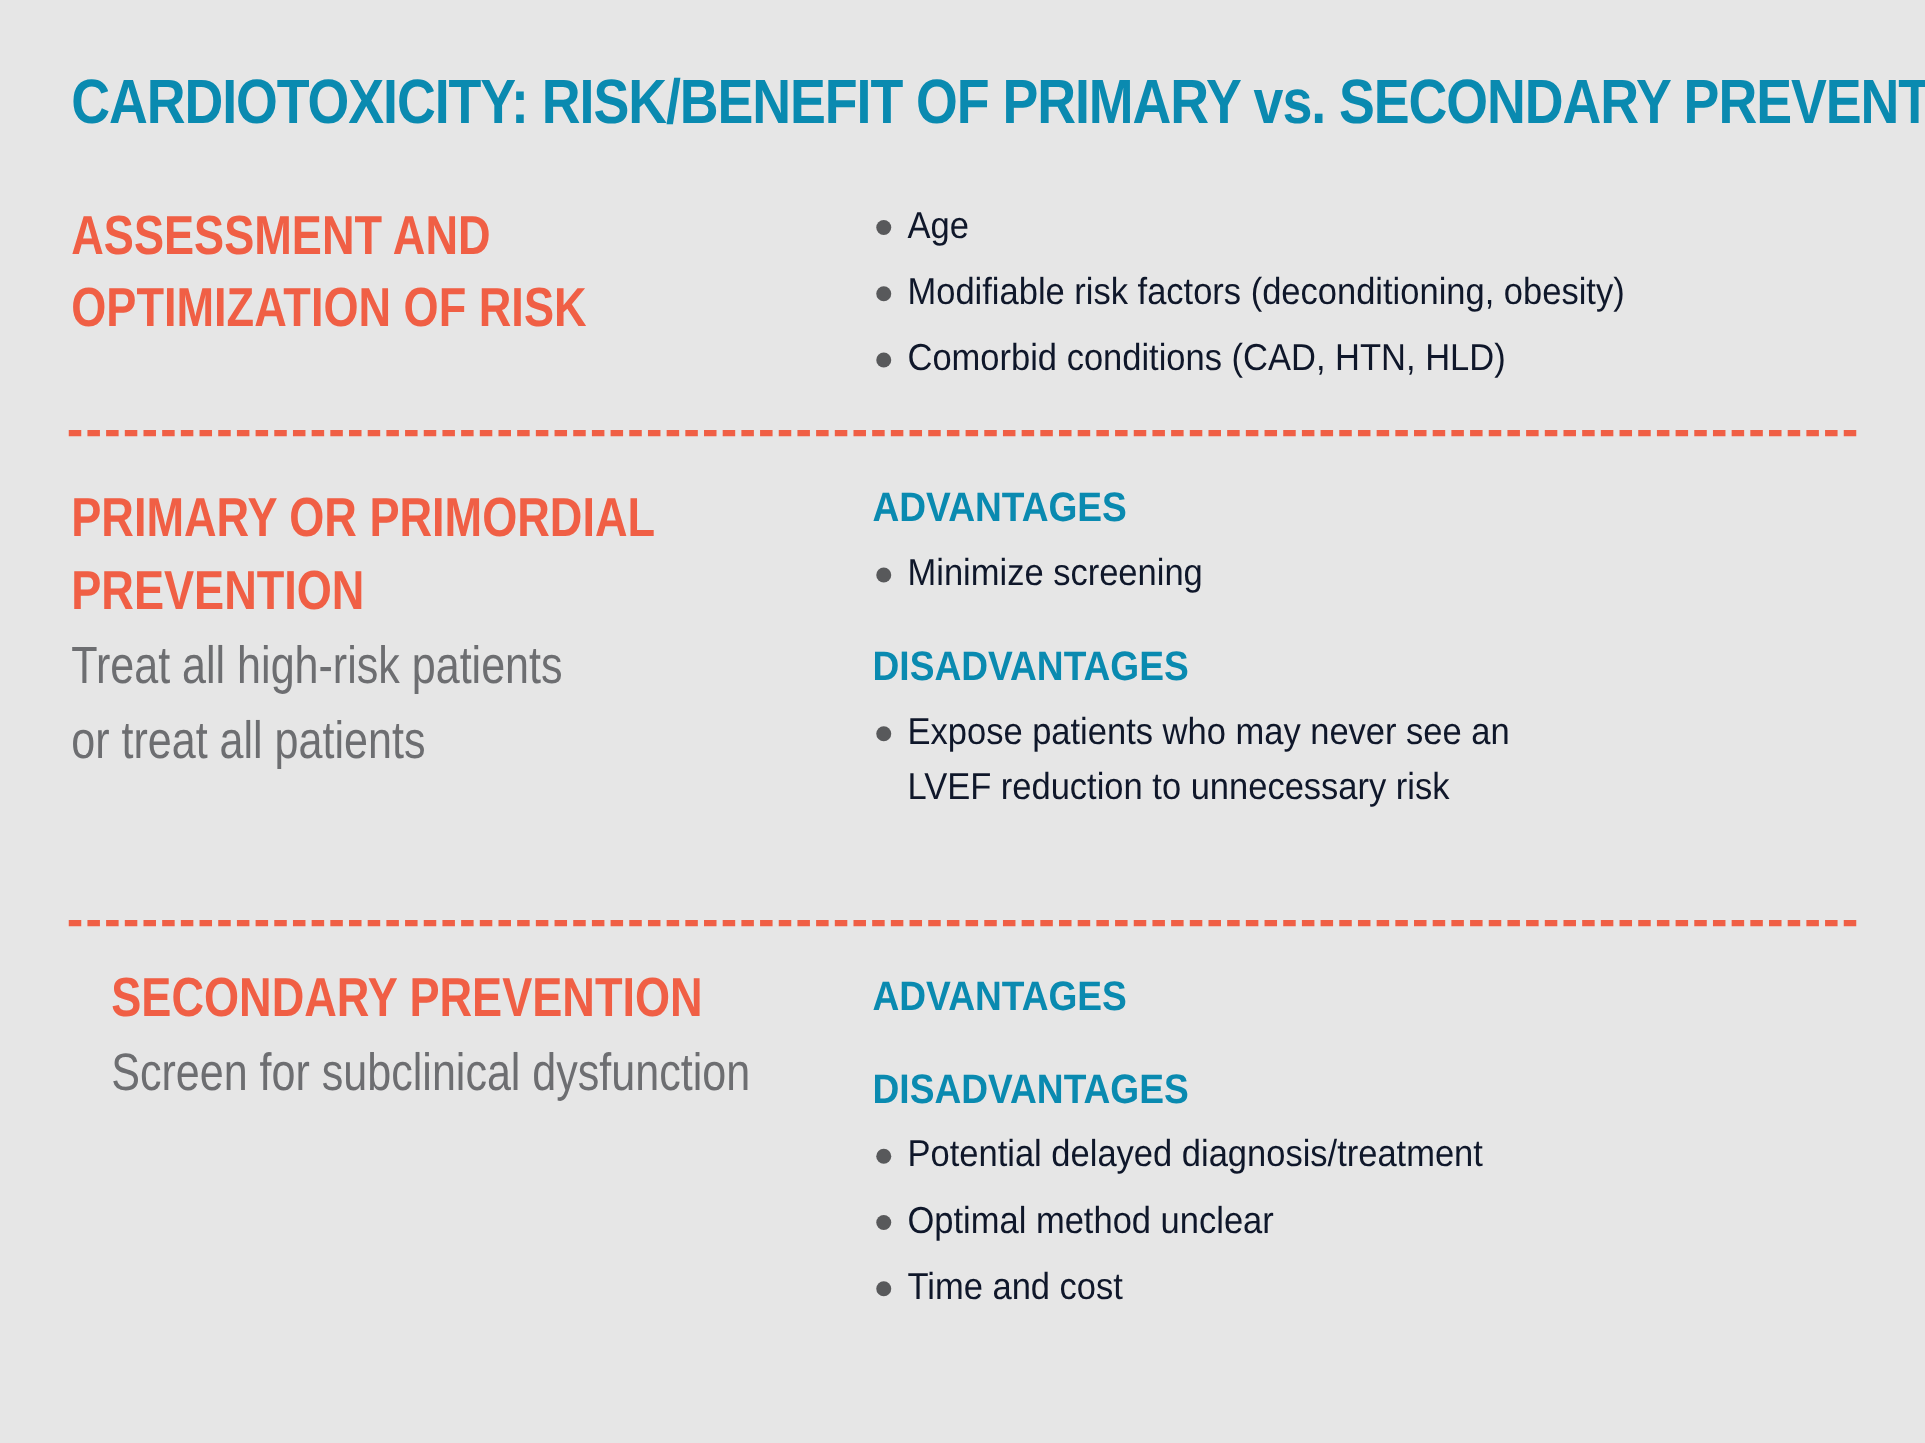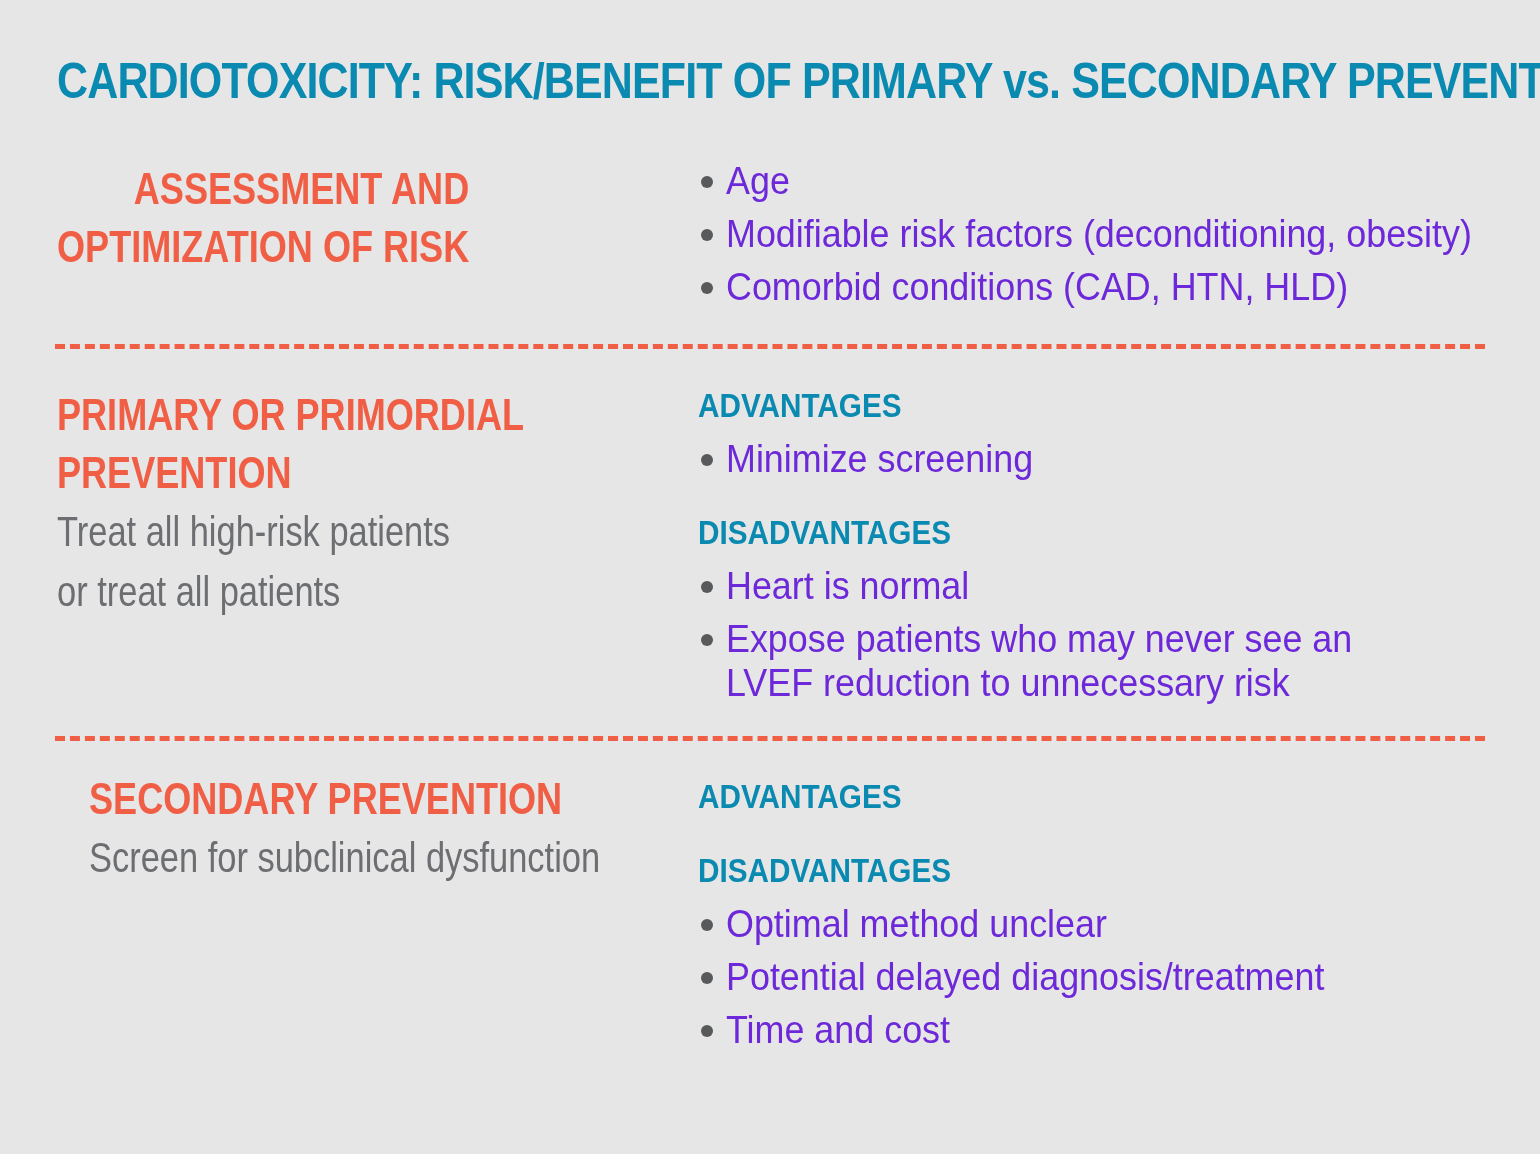--- a/index.html
+++ b/index.html
@@ -16,22 +16,22 @@
       color: #f05f45; font-size: 44px; line-height: 58px;
       transform: scaleX(0.82); transform-origin: left top; white-space: nowrap;
     }
     .subtitle {
       color: #6d6e71; font-size: 42px; line-height: 60px;
       transform: scaleX(0.82); transform-origin: left top; white-space: nowrap;
     }
     .left { position: absolute; left: 57px; }
     .right { position: absolute; left: 698px; width: 800px; }
     .bullet {
-      position: relative; padding-left: 28px; color: #6d28d9;
-      font-size: 39px; line-height: 44px; margin-bottom: 9px;
+      position: relative; padding-left: 28px; color: #0f172a;
+      font-size: 30px; line-height: 44px; margin-bottom: 9px;
     }
     .bullet .dot {
       position: absolute; left: 3px; top: 17px; width: 12px; height: 12px;
       border-radius: 50%; background: #58595b;
     }
     .bullet .txt { display: inline-block; transform: scaleX(0.92); transform-origin: left top; white-space: nowrap; }
     .bullet .txt2 { display: block; }
     .subhead {
       color: #0a8ab0; font-weight: bold; font-size: 33px; line-height: 42px;
       margin-bottom: 10px; transform: scaleX(0.9); transform-origin: left top; white-space: nowrap;
@@ -40,21 +40,21 @@
     .divider {
       position: absolute; left: 55px; width: 1430px; height: 0;
       border-top: 5px dashed #f05f45;
     }
   </style>
 </head>
 <body>
 
 <div class="title">CARDIOTOXICITY: RISK/BENEFIT OF PRIMARY vs. SECONDARY PREVENTION</div>
 
-<div class="left" style="top:160px;text-align:right;">
+<div class="left" style="top:160px;">
   <div class="heading">ASSESSMENT AND</div>
   <div class="heading">OPTIMIZATION OF RISK</div>
 </div>
 <div class="right" style="top:159px;">
   <div class="bullet"><span class="dot"></span><span class="txt">Age</span></div>
   <div class="bullet"><span class="dot"></span><span class="txt">Modifiable risk factors (deconditioning, obesity)</span></div>
   <div class="bullet"><span class="dot"></span><span class="txt">Comorbid conditions (CAD, HTN, HLD)</span></div>
 </div>
 
 <div class="divider" style="top:344px;"></div>
@@ -63,30 +63,29 @@
   <div class="heading">PRIMARY OR PRIMORDIAL</div>
   <div class="heading">PREVENTION</div>
   <div class="subtitle">Treat all high-risk patients</div>
   <div class="subtitle">or treat all patients</div>
 </div>
 <div class="right" style="top:385px;">
   <div class="subhead">ADVANTAGES</div>
   <div class="bullet"><span class="dot"></span><span class="txt">Minimize screening</span></div>
   <div class="gap"></div>
   <div class="subhead">DISADVANTAGES</div>
-  <div class="bullet"><span class="dot"></span><span class="txt">Heart is normal</span></div>
   <div class="bullet"><span class="dot"></span><span class="txt"><span class="txt2">Expose patients who may never see an</span><span class="txt2">LVEF reduction to unnecessary risk</span></span></div>
 </div>
 
 <div class="divider" style="top:736px;"></div>
 
 <div class="left" style="top:770px;margin-left:32px;">
   <div class="heading">SECONDARY PREVENTION</div>
   <div class="subtitle">Screen for subclinical dysfunction</div>
 </div>
 <div class="right" style="top:776px;">
   <div class="subhead">ADVANTAGES</div>
   <div class="gap"></div>
   <div class="subhead">DISADVANTAGES</div>
+  <div class="bullet"><span class="dot"></span><span class="txt">Potential delayed diagnosis/treatment</span></div>
   <div class="bullet"><span class="dot"></span><span class="txt">Optimal method unclear</span></div>
-  <div class="bullet"><span class="dot"></span><span class="txt">Potential delayed diagnosis/treatment</span></div>
   <div class="bullet"><span class="dot"></span><span class="txt">Time and cost</span></div>
 </div>
 
 </body></html>

